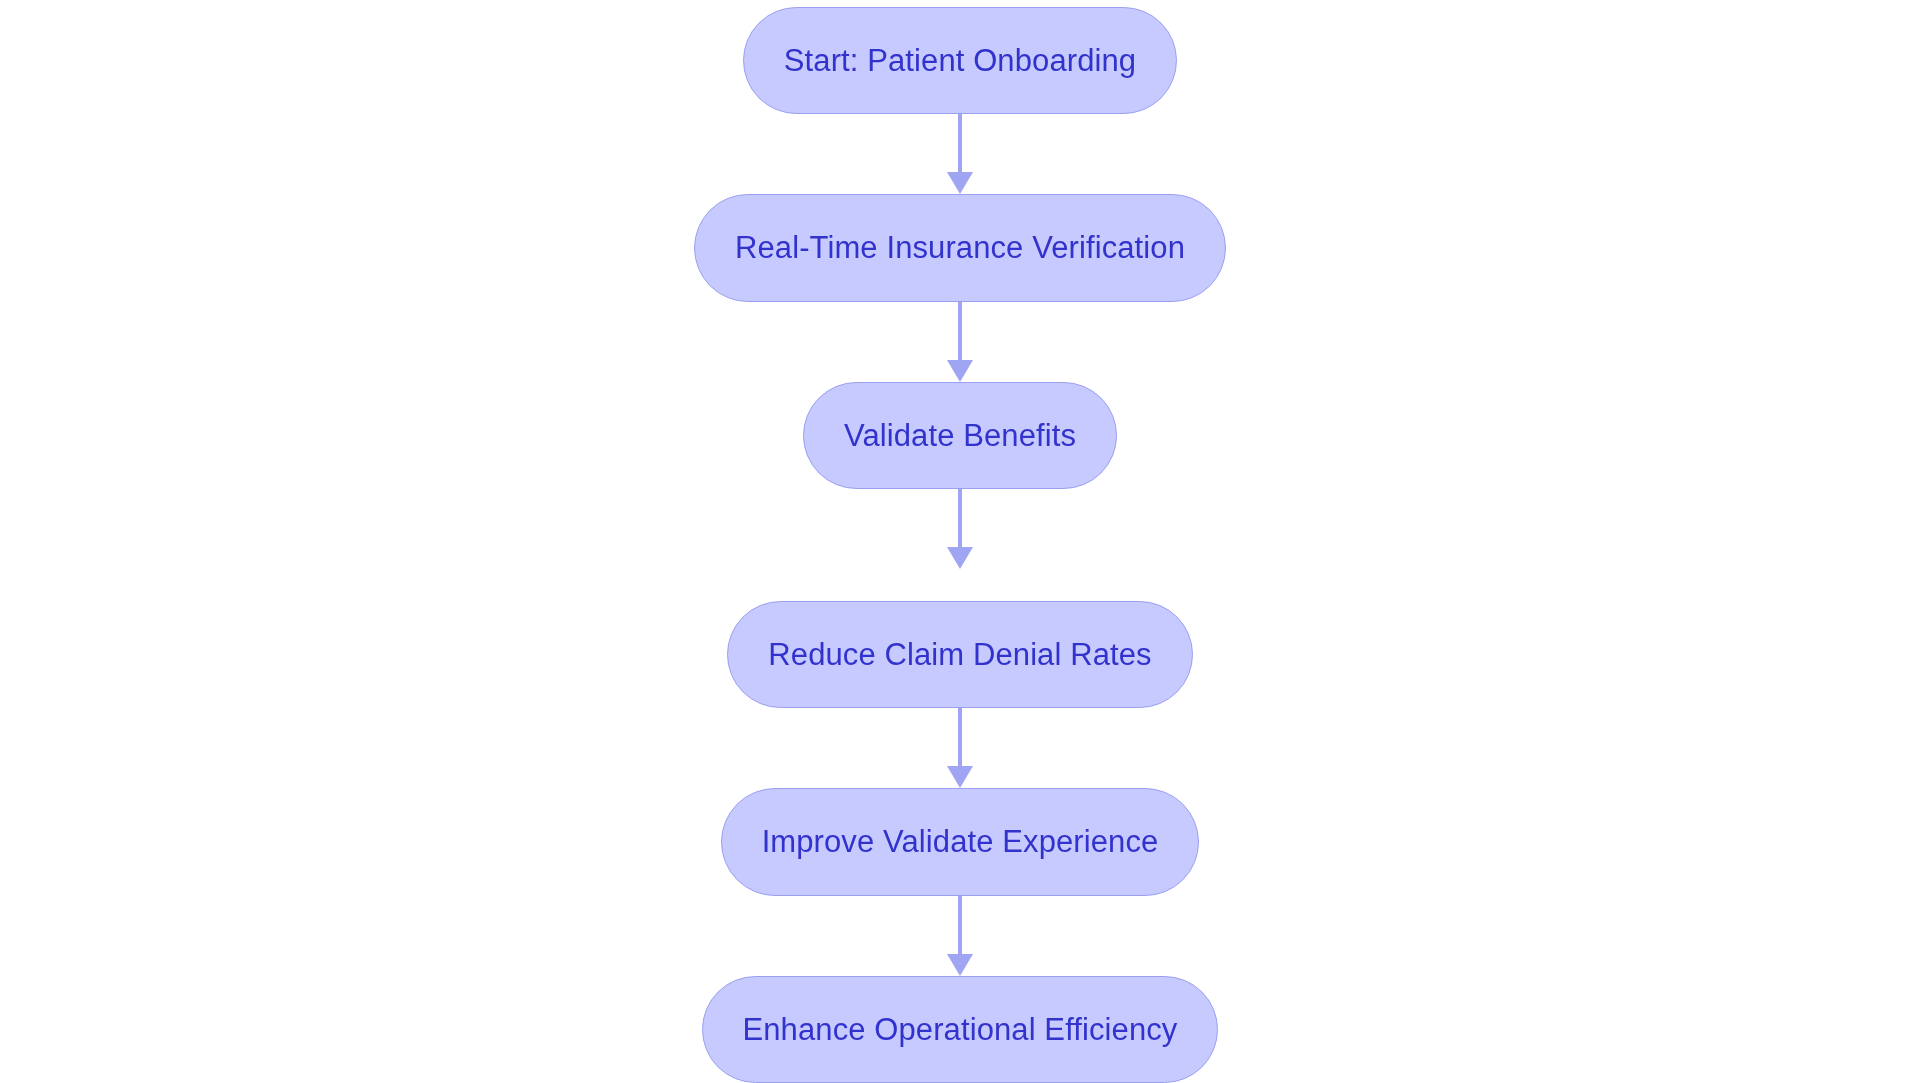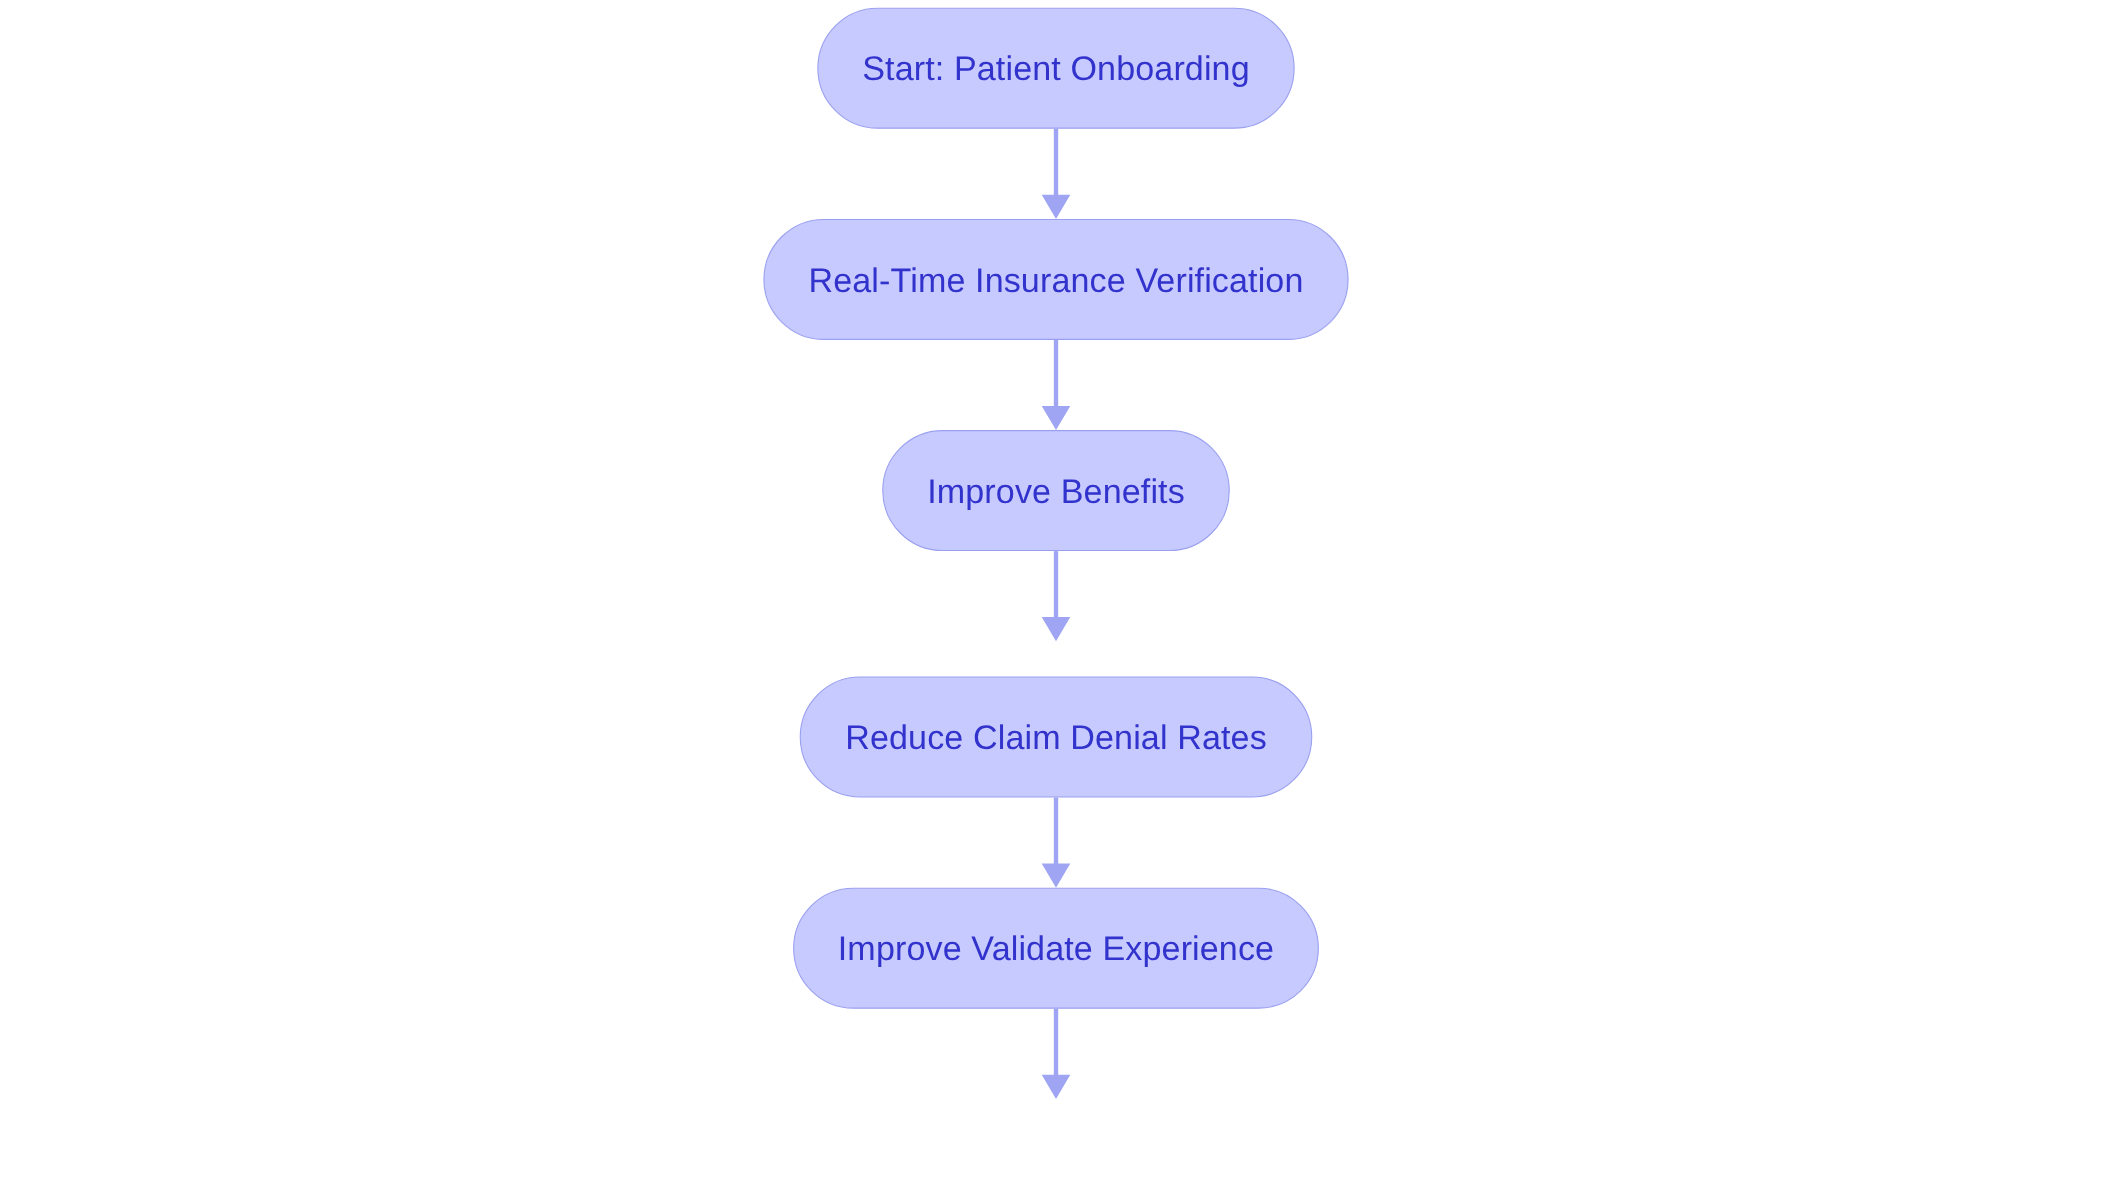--- a/index.html
+++ b/index.html
@@ -113,21 +113,21 @@
     <div class="node node-w-2">
       <span class="node-label">Real-Time Insurance Verification</span>
     </div>
 
     <div class="connector">
       <span class="connector-line"></span>
       <span class="connector-head"></span>
     </div>
 
     <div class="node node-w-3">
-      <span class="node-label">Improve Benefits</span>
+      <span class="node-label">Validate Benefits</span>
     </div>
 
     <div class="connector">
       <span class="connector-line"></span>
       <span class="connector-head"></span>
     </div>
 
     <div class="node node-w-4">
       <span class="node-label">Reduce Claim Denial Rates</span>
     </div>
@@ -139,15 +139,18 @@
 
     <div class="node node-w-5">
       <span class="node-label">Improve Validate Experience</span>
     </div>
 
     <div class="connector">
       <span class="connector-line"></span>
       <span class="connector-head"></span>
     </div>
 
+    <div class="node node-w-6">
+      <span class="node-label">Enhance Operational Efficiency</span>
+    </div>
 
   </div>
 </div>
 
 </body></html>

